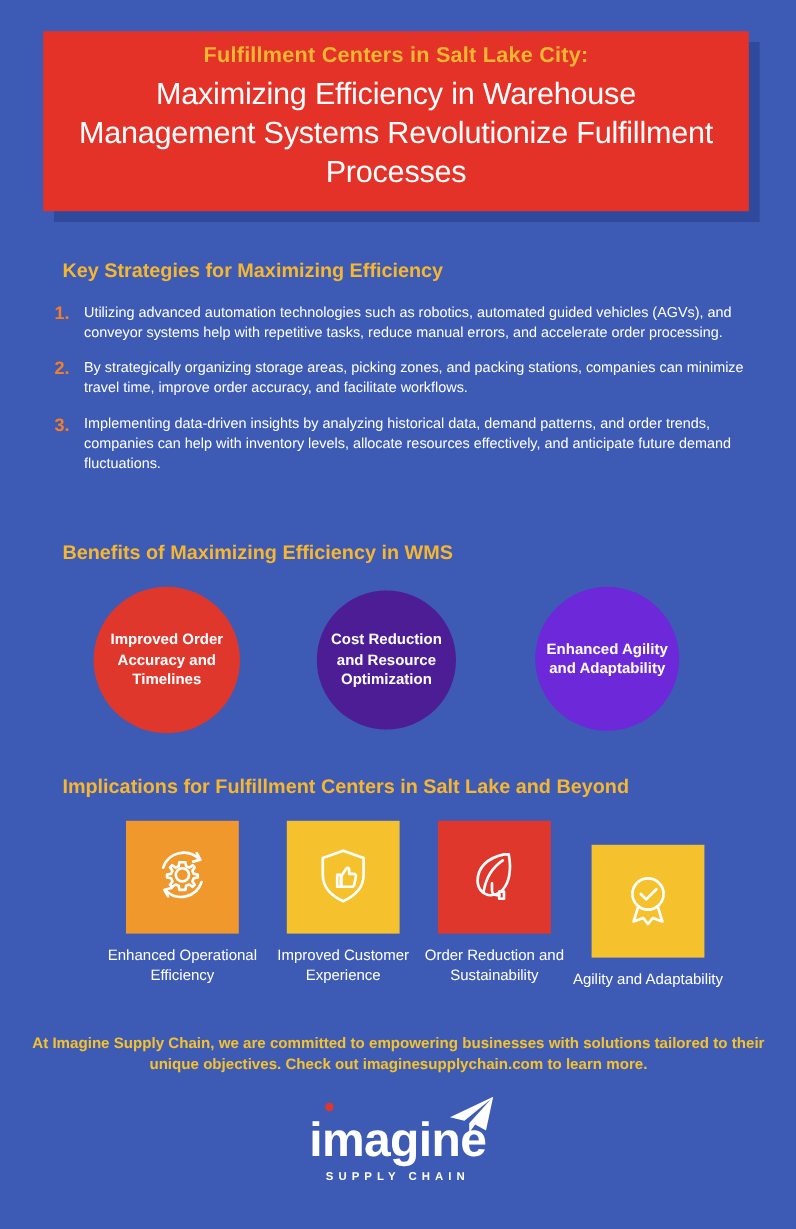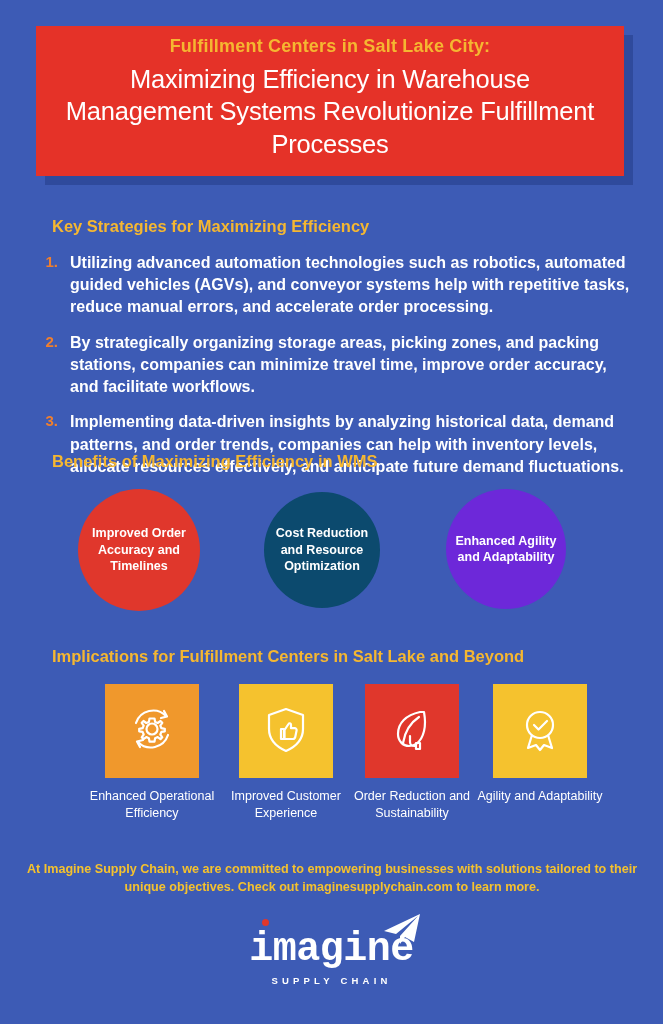--- a/index.html
+++ b/index.html
@@ -84,24 +84,23 @@
     font-weight: bold;
     width: 30px;
     flex: 0 0 30px;
     text-align: right;
     padding-right: 12px;
     padding-top: 1px;
     box-sizing: border-box;
   }
   .list-text {
     color: #ffffff;
-    font-size: 16px;
+    font-size: 12px;
     line-height: 1.39;
     flex: 1;
-    font-weight: bold;
   }
 
   
   .circles {
     position: absolute;
     left: 78px;
     top: 489px;
     width: 510px;
     height: 125px;
     font-weight: bold;
@@ -113,39 +112,39 @@
     align-items: center;
     justify-content: center;
     text-align: center;
     color: #ffffff;
     font-size: 12.5px;
     line-height: 1.32;
     box-sizing: border-box;
     padding: 6px;
   }
   .circle-0 { left: 0px;   top: 0px;  width: 122px; height: 122px; background: #e0372c; }
-  .circle-1 { left: 186px; top: 3px;  width: 116px; height: 116px; background: #0c4a6e; }
+  .circle-1 { left: 186px; top: 3px;  width: 116px; height: 116px; background: #4c1d95; }
   .circle-2 { left: 368px; top: 0px;  width: 120px; height: 120px; background: #6d28d9; }
 
   
   .tiles {
     position: absolute;
     left: 72px;
     top: 684px;
     width: 520px;
   }
   .tile-col {
     position: absolute;
     width: 128px;
     text-align: center;
   }
   .tile-col-0 { left: 16px; }
   .tile-col-1 { left: 150px; }
   .tile-col-2 { left: 276px; }
-  .tile-col-3 { left: 404px; }
+  .tile-col-3 { left: 404px; margin-top: 20px; }
   .tile-box {
     width: 94px;
     height: 94px;
     margin: 0 auto;
     display: flex;
     align-items: center;
     justify-content: center;
   }
   .tile-0 .tile-box { background: #f0982c; }
   .tile-1 .tile-box { background: #f5c22e; }
@@ -178,21 +177,21 @@
     top: 930px;
     width: 663px;
     text-align: center;
   }
   .logo-word {
     color: #ffffff;
     font-size: 40px;
     font-weight: bold;
     letter-spacing: -0.5px;
     line-height: 1;
-    font-family: Liberation Mono, monospace;
+    font-family: Liberation Sans, sans-serif;
     display: inline-block;
     position: relative;
   }
   .logo-sub {
     color: #ffffff;
     font-size: 9.5px;
     letter-spacing: 4.2px;
     font-weight: bold;
     margin-top: 5px;
   }

